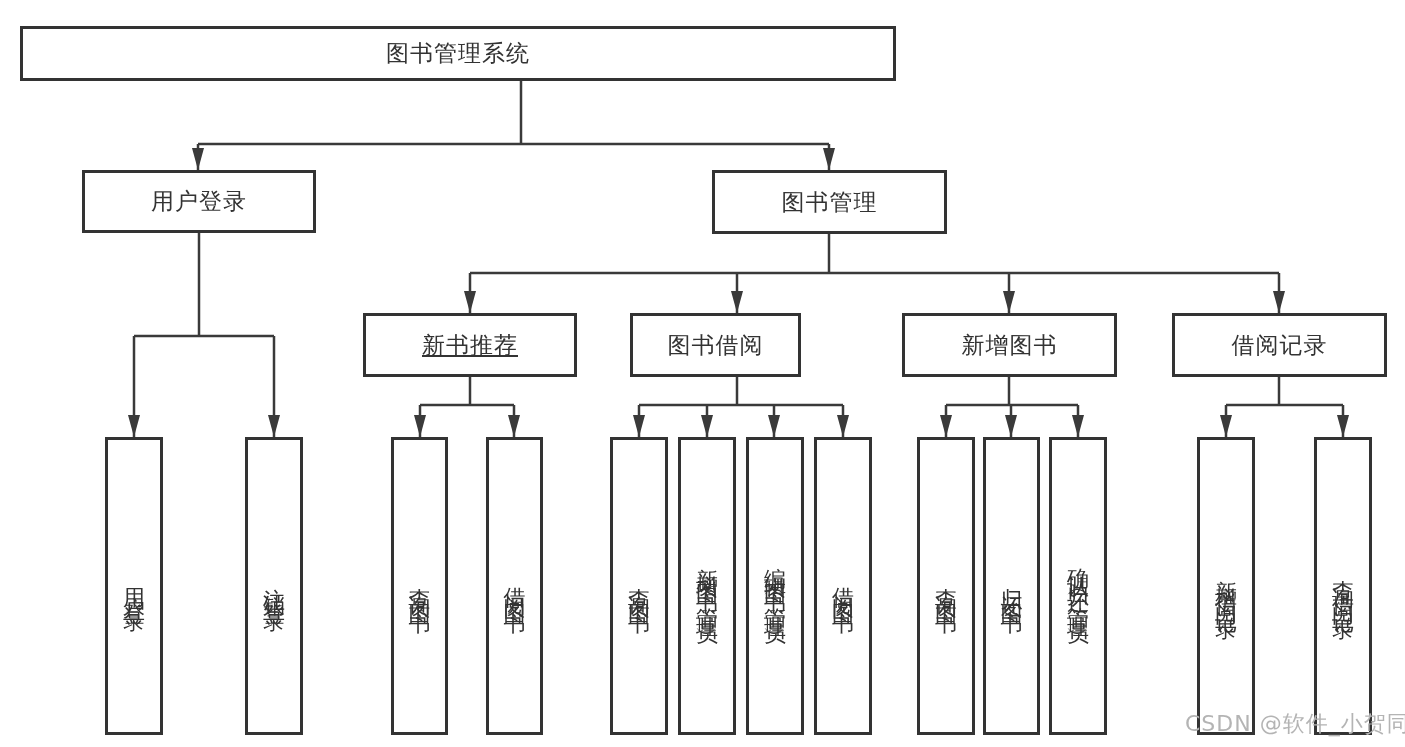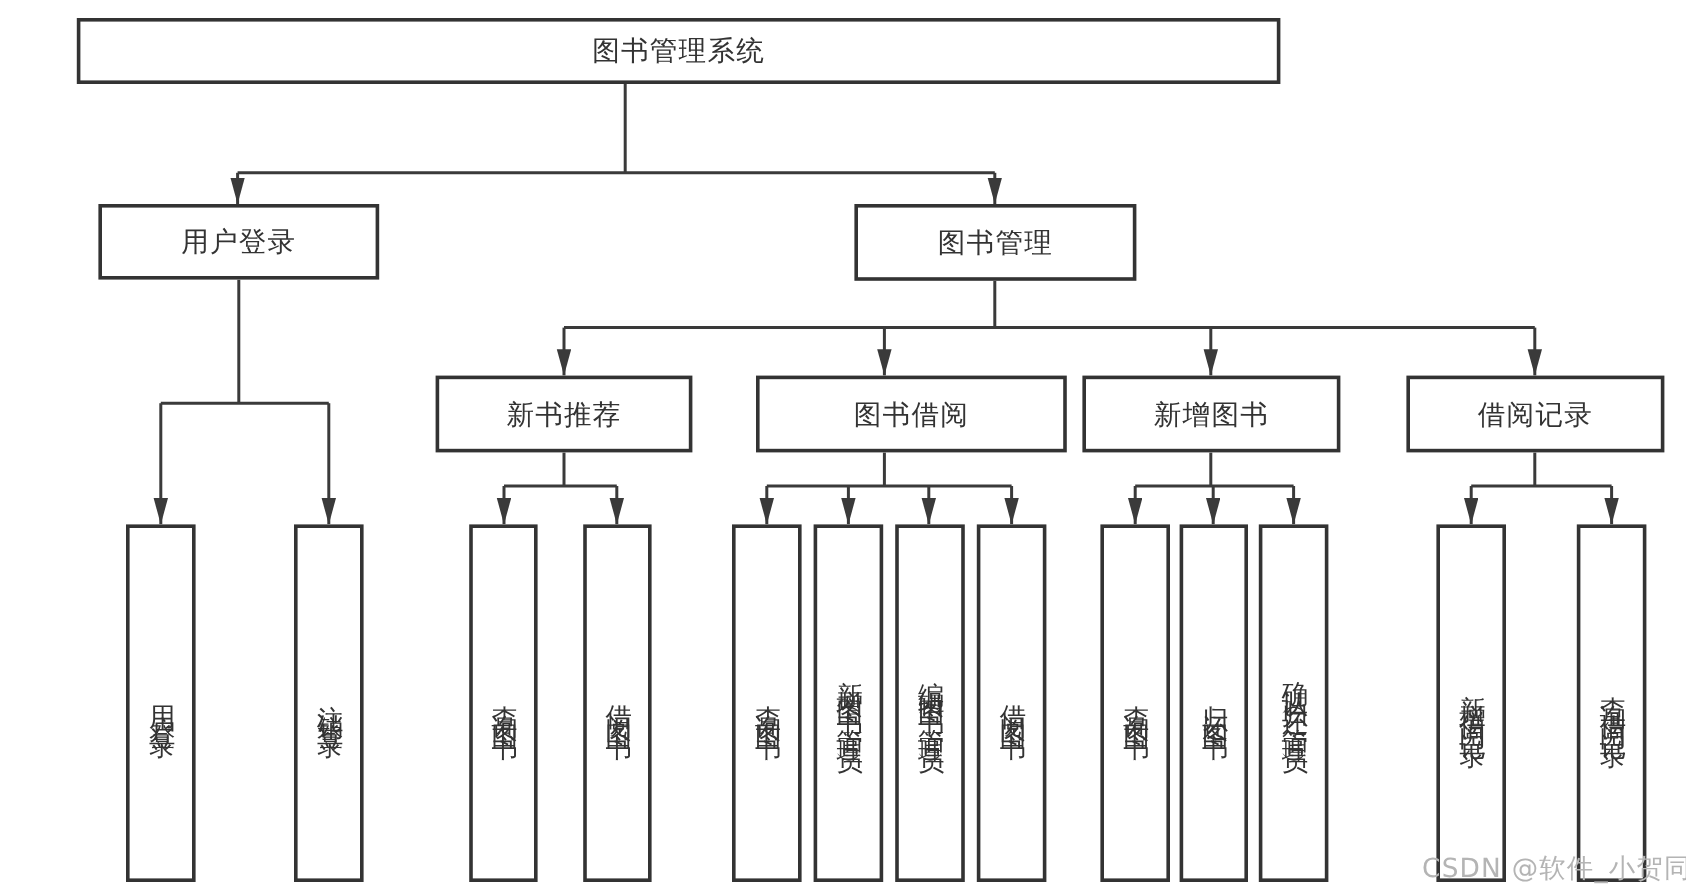--- a/index.html
+++ b/index.html
@@ -88,27 +88,27 @@
       </g>
       <g>
         <path d="M1279 377 V405"></path>
         <path d="M1226 405 H1343"></path>
         <path d="M1226 405 V437" marker-end="url(#arrowhead)"></path>
         <path d="M1343 405 V437" marker-end="url(#arrowhead)"></path>
       </g>
     </g>
   </svg>
 
-  <div class="hbox" style="left:20px;top:15px;width:1003px;height:55px;margin-left:44px;">图书管理系统</div>
+  <div class="hbox" style="left:20px;top:26px;width:876px;height:55px;">图书管理系统</div>
 
   <div class="hbox" style="left:82px;top:170px;width:234px;height:63px;">用户登录</div>
   <div class="hbox" style="left:712px;top:170px;width:235px;height:64px;text-align:right;">图书管理</div>
 
-  <div class="hbox" style="left:363px;top:313px;width:214px;height:64px;">新书推荐</div>
-  <div class="hbox" style="left:630px;top:313px;width:259px;height:64px;">图书借阅</div>
+  <div class="hbox" style="left:363px;top:313px;width:214px;height:64px;text-decoration:underline;">新书推荐</div>
+  <div class="hbox" style="left:630px;top:313px;width:171px;height:64px;">图书借阅</div>
   <div class="hbox" style="left:902px;top:313px;width:215px;height:64px;">新增图书</div>
   <div class="hbox" style="left:1172px;top:313px;width:215px;height:64px;">借阅记录</div>
 
   <div class="vbox" style="left:105px;top:437px;width:58px;height:298px;">用户登录</div>
   <div class="vbox" style="left:245px;top:437px;width:58px;height:298px;">注销登录</div>
 
   <div class="vbox" style="left:391px;top:437px;width:57px;height:298px;">查询图书</div>
   <div class="vbox" style="left:486px;top:437px;width:57px;height:298px;">借阅图书</div>
 
   <div class="vbox" style="left:610px;top:437px;width:58px;height:298px;">查询图书</div>

